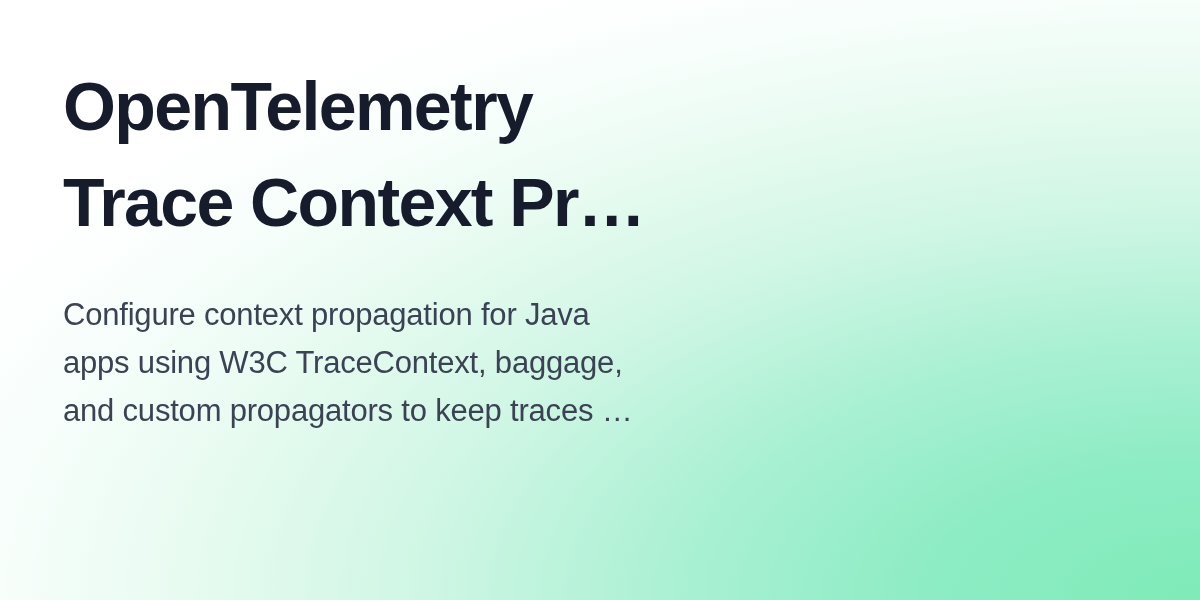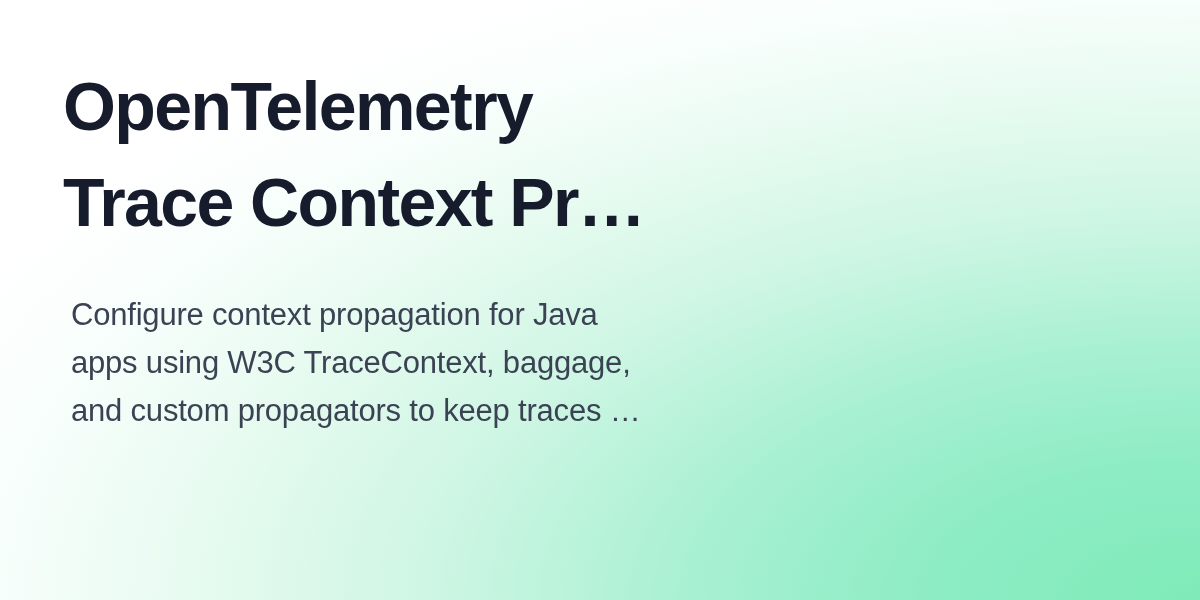--- a/index.html
+++ b/index.html
@@ -60,21 +60,21 @@
     font-size: 68px;
     line-height: 96px;
     font-weight: 700;
     letter-spacing: -1.6px;
     color: #171C2C;
     margin-top: 58px;
     white-space: pre-line;
   }
 
   .subtitle {
-    margin: 8px;
+    margin: 0;
     padding: 0;
     margin-top: 41px;
     font-size: 31px;
     line-height: 48px;
     font-weight: 400;
     letter-spacing: -0.2px;
     color: #3A4253;
     white-space: pre-line;
   }
 </style>

